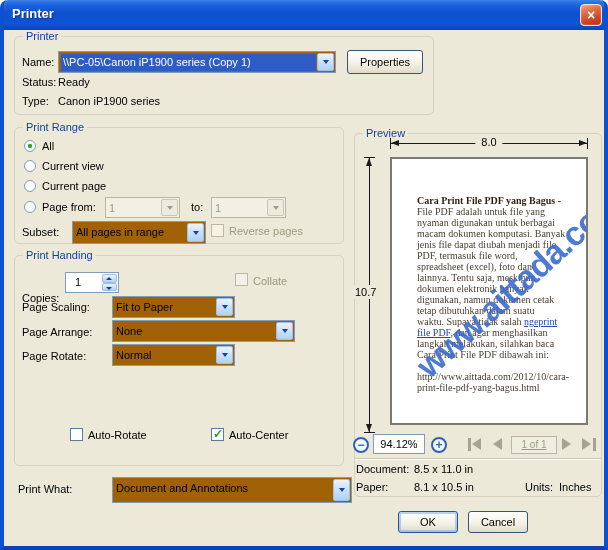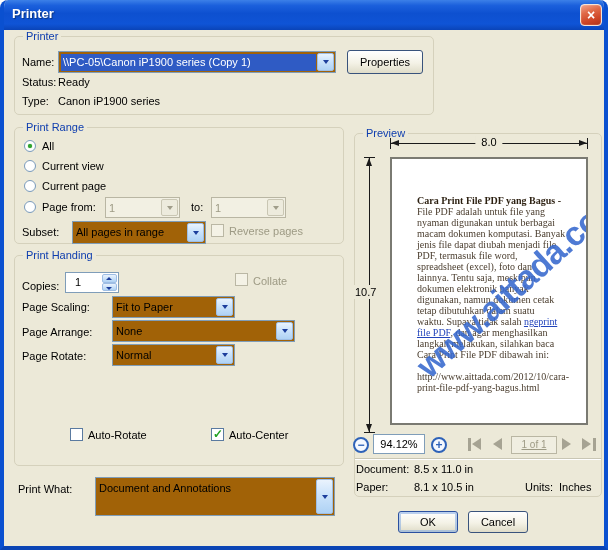--- a/index.html
+++ b/index.html
@@ -152,21 +152,21 @@
   <div class="combo" style="left:68px;top:221px;width:134px;height:23px;">
     <span class="txt">All pages in range</span>
     <span class="cbtn"></span>
   </div>
   <span class="check disabled" style="left:207px;top:224px;"></span>
   <span class="lbl gray" style="left:225px;top:225px;text-align:right;">Reverse pages</span>
 
   <div class="group" style="left:10px;top:255px;width:330px;height:211px;">
     <span class="group-label">Print Handing</span>
   </div>
-  <span class="lbl" style="left:18px;top:280px;">Copies:</span>
+  <span class="lbl" style="left:18px;top:292px;">Copies:</span>
   <div class="spinner" style="left:61px;top:272px;width:54px;height:21px;">
     <span class="sval">1</span>
     <span class="spin-btns">
       <div class="spin-up"></div>
       <div class="spin-dn"></div>
     </span>
   </div>
   <span class="check disabled" style="left:231px;top:273px;"></span>
   <span class="lbl gray" style="left:249px;top:275px;">Collate</span>
 
@@ -184,21 +184,21 @@
   <div class="combo" style="left:108px;top:344px;width:123px;">
     <span class="txt">Normal</span>
     <span class="cbtn"></span>
   </div>
   <span class="check" style="left:66px;top:428px;"></span>
   <span class="lbl" style="left:84px;top:429px;">Auto-Rotate</span>
   <span class="check on" style="left:207px;top:428px;"></span>
   <span class="lbl" style="left:225px;top:429px;text-align:right;">Auto-Center</span>
 
   <span class="lbl" style="left:14px;top:483px;">Print What:</span>
-  <div class="combo" style="left:91px;top:477px;width:240px;height:39px;">
+  <div class="combo" style="left:108px;top:477px;width:240px;height:26px;">
     <span class="txt">Document and Annotations</span>
     <span class="cbtn"></span>
   </div>
 
   <div class="group" style="left:350px;top:133px;width:248px;height:364px;">
     <span class="group-label">Preview</span>
   </div>
 
   <div class="dim-h">
     <span class="line"></span>

